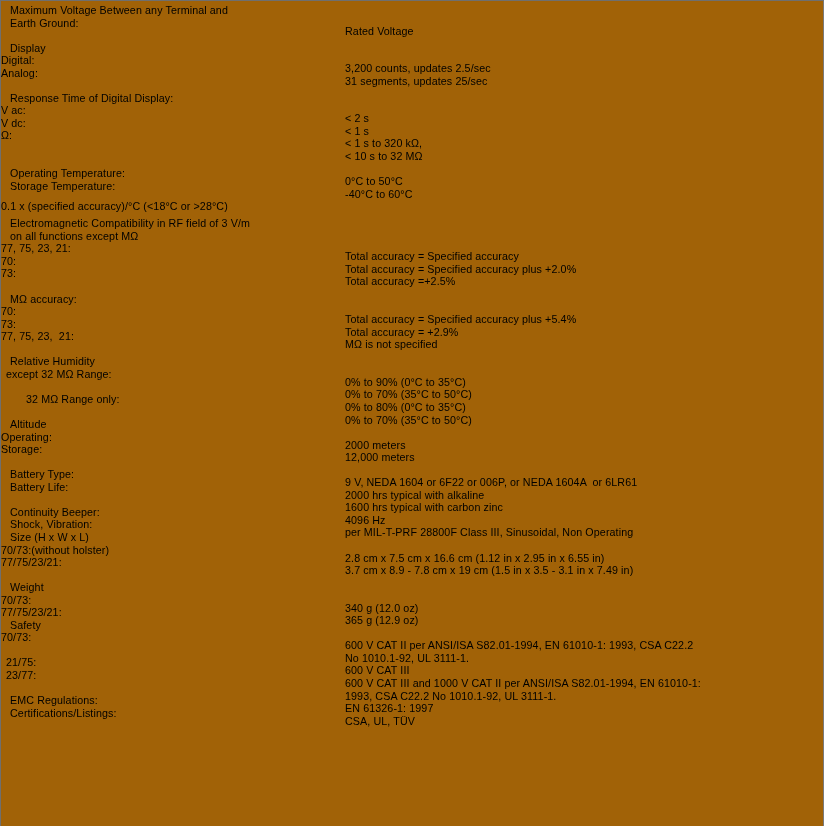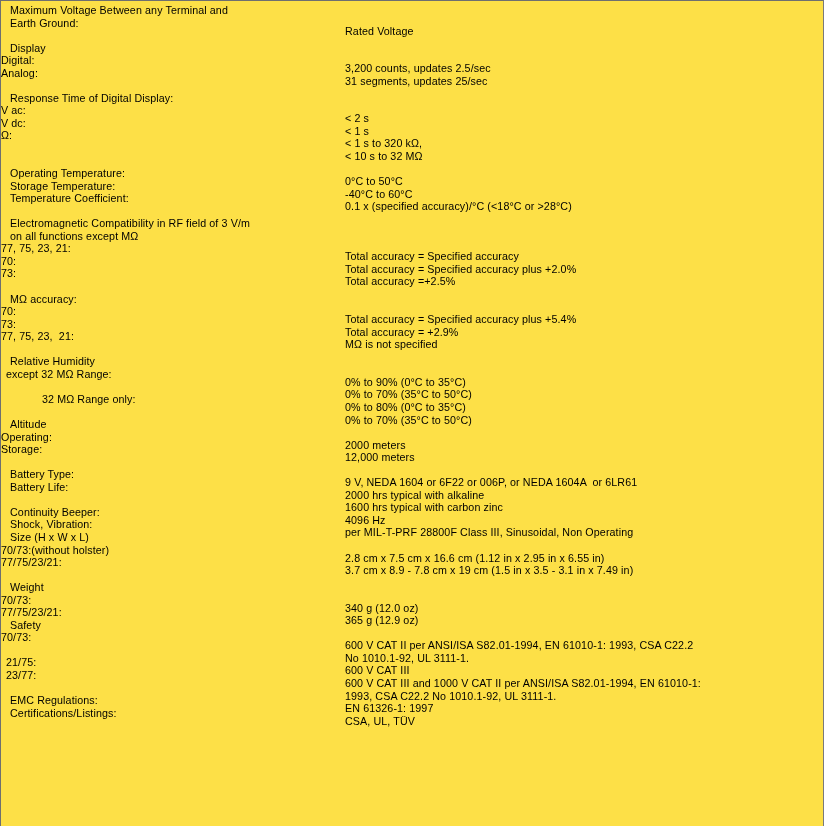--- a/index.html
+++ b/index.html
@@ -9,21 +9,21 @@
   }
   body {
     font-family: "Liberation Sans", sans-serif;
     color: #000000;
   }
   #page {
     position: relative;
     width: 824px;
     height: 826px;
     box-sizing: border-box;
-    background: #fde047;
+    background: #a16207;
     border-left: 1px solid #6f6f6f;
     border-right: 1px solid #7a7a7a;
     border-top: 1px solid #6f6f6f;
     overflow: hidden;
   }
   #spec-table {
     position: absolute;
     top: 3px;
     left: 0;
     width: 822px;
@@ -46,21 +46,21 @@
   .col-value {
     flex: 1 1 auto;
     font-size: 10.7px;
     white-space: pre;
     letter-spacing: 0.01em;
     margin-top: 8px;
   }
   .ind0 { padding-left: 9px; }
   .ind1 { padding-left: 0; }
   .ind2 { padding-left: 5px; }
-  .ind3 { padding-left: 41px; }
+  .ind3 { padding-left: 25px; }
 </style>
 </head>
 <body>
 
 <div id="page">
   <div id="spec-table">
       <div class="row">
         <div class="col-label ind0">Maximum Voltage Between any Terminal and</div>
         <div class="col-value"></div>
       </div>
@@ -114,21 +114,20 @@
       </div>
       <div class="row">
         <div class="col-label ind0">Operating Temperature:</div>
         <div class="col-value">0°C to 50°C</div>
       </div>
       <div class="row">
         <div class="col-label ind0">Storage Temperature:</div>
         <div class="col-value">-40°C to 60°C</div>
       </div>
       <div class="row">
-        <div class="col-label ind0">Temperature Coefficient:</div>
         <div class="col-value">0.1 x (specified accuracy)/°C (&lt;18°C or &gt;28°C)</div>
       </div>
       <div class="row">
         <div class="col-label ind0"></div>
         <div class="col-value"></div>
       </div>
       <div class="row">
         <div class="col-label ind0">Electromagnetic Compatibility in RF field of 3 V/m</div>
         <div class="col-value"></div>
       </div>

